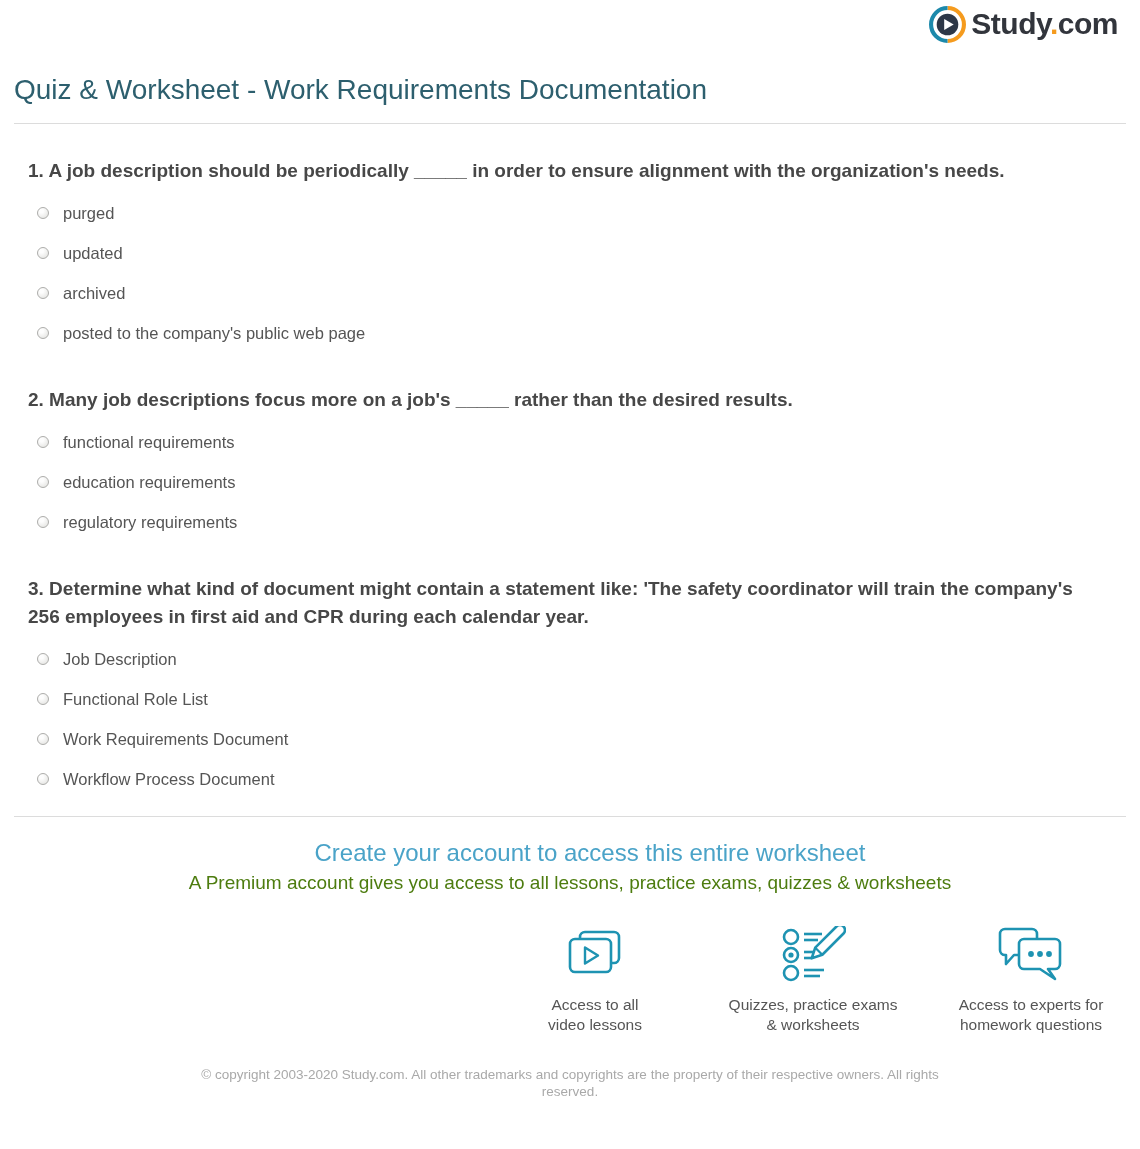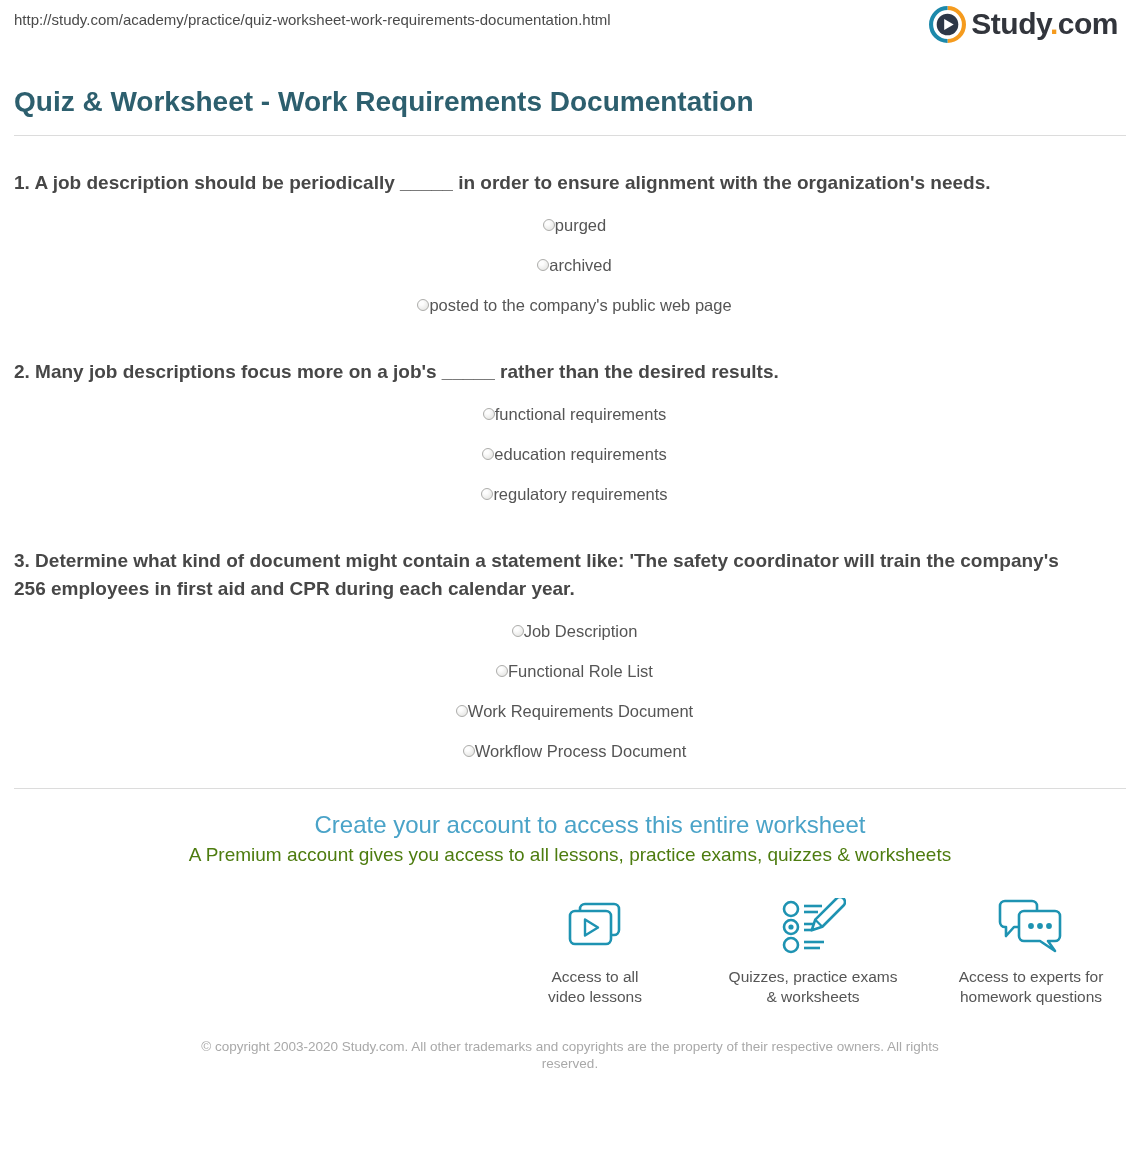--- a/index.html
+++ b/index.html
@@ -21,39 +21,39 @@
     display: flex; gap: 5px;
     cursor: pointer;
   }
   .logo-text {
     font-size: 30px; font-weight: 700; letter-spacing: -0.5px;
     color: #32353c; line-height: 36px;
   }
   .logo-text .dot { color: #f59b1e; }
   
   .page-title {
-    margin: 24px 14px 0;
-    font-size: 28px; font-weight: 700; color: #2d5f6e;
+    margin: 12px 14px 0;
+    font-size: 28px; font-weight: 400; color: #2d5f6e;
     line-height: 32px;
   }
   .divider {
     border: none; border-top: 1px solid #dcdcdc;
     margin: 17px 14px 0;
   }
   
-  .questions { margin: 0 14px; }
+  .questions { margin: 0 28px; }
   .question-heading {
     margin-top: 33px;
     font-size: 19px; font-weight: 700; color: #474747;
     line-height: 28px; max-width: 1080px;
   }
   .options { margin-top: 8px; list-style: none; }
   .option-row {
-    display: flex; align-items: center; gap: 0;
-    height: 40px; margin-left: 9px; cursor: pointer; justify-content: center;
+    display: flex; align-items: center; gap: 14px;
+    height: 40px; margin-left: 9px; cursor: pointer;
   }
   .radio {
     width: 12px; height: 12px; border-radius: 50%;
     border: 1px solid #adadab; flex: 0 0 12px;
     background: radial-gradient(circle at 35% 30%, #fdfdfd 20%, #e3e3e0 90%);
   }
   .option-label { font-size: 16.5px; color: #555555; }
   
   .cta { text-align: center; }
   .cta-heading {
@@ -81,21 +81,20 @@
     margin: 31px auto 16px; max-width: 740px;
     text-align: center;
     font-size: 13.5px; color: #a9a9a9; line-height: 17px;
   }
   svg { display: block; }
 </style>
 </head>
 <body>
 
 <div class="header">
-  <div class="url-text">http://study.com/academy/practice/quiz-worksheet-work-requirements-documentation.html</div>
   <div class="logo">
     <span>
       <svg width="37" height="37" viewBox="0 0 36 36">
         <path d="M18 2 A16 16 0 0 1 18 34" fill="none" stroke="#f59b1e" stroke-width="4"></path>
         <path d="M18 34 A16 16 0 0 1 18 2" fill="none" stroke="#1c89ab" stroke-width="4"></path>
         <circle cx="18" cy="18" r="10.5" fill="#2c3747"></circle>
         <path d="M14.8 12.6 L24 18 L14.8 23.4 Z" fill="#ffffff"></path>
       </svg>
     </span>
     <span class="logo-text"><span>Study</span><span class="dot">.</span><span>com</span></span>
@@ -106,20 +105,24 @@
 <hr class="divider">
 
 <div class="questions">
 
   <div>
     <div class="question-heading">1. A job description should be periodically _____ in order to ensure alignment with the organization's needs.</div>
     <ul class="options">
       <li class="option-row">
         <span class="radio"></span>
         <span class="option-label">purged</span>
+      </li>
+      <li class="option-row">
+        <span class="radio"></span>
+        <span class="option-label">updated</span>
       </li>
       <li class="option-row">
         <span class="radio"></span>
         <span class="option-label">archived</span>
       </li>
       <li class="option-row">
         <span class="radio"></span>
         <span class="option-label">posted to the company's public web page</span>
       </li>
     </ul>

